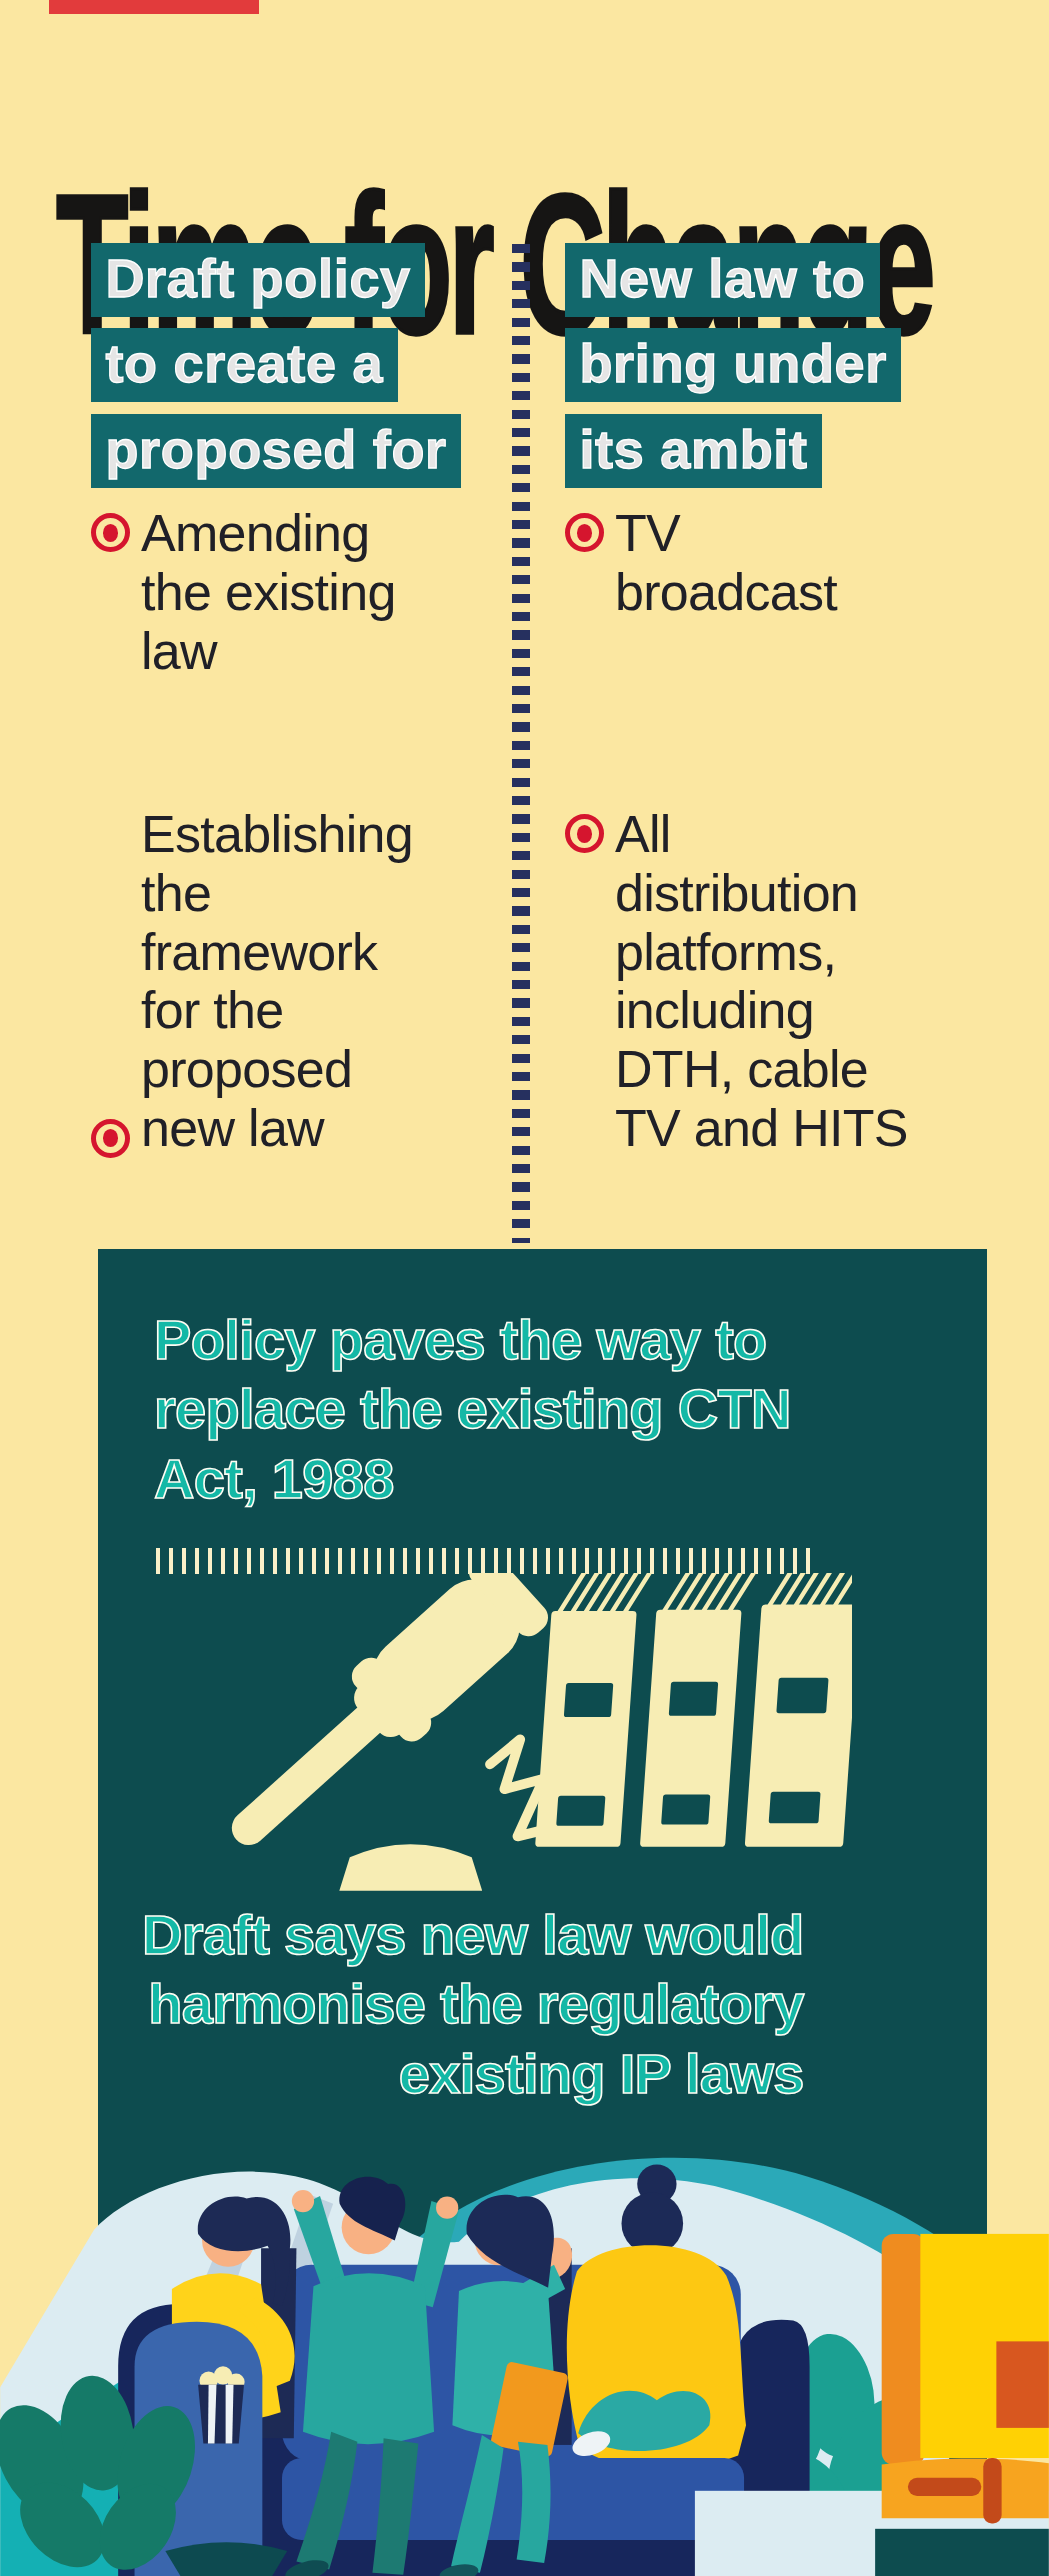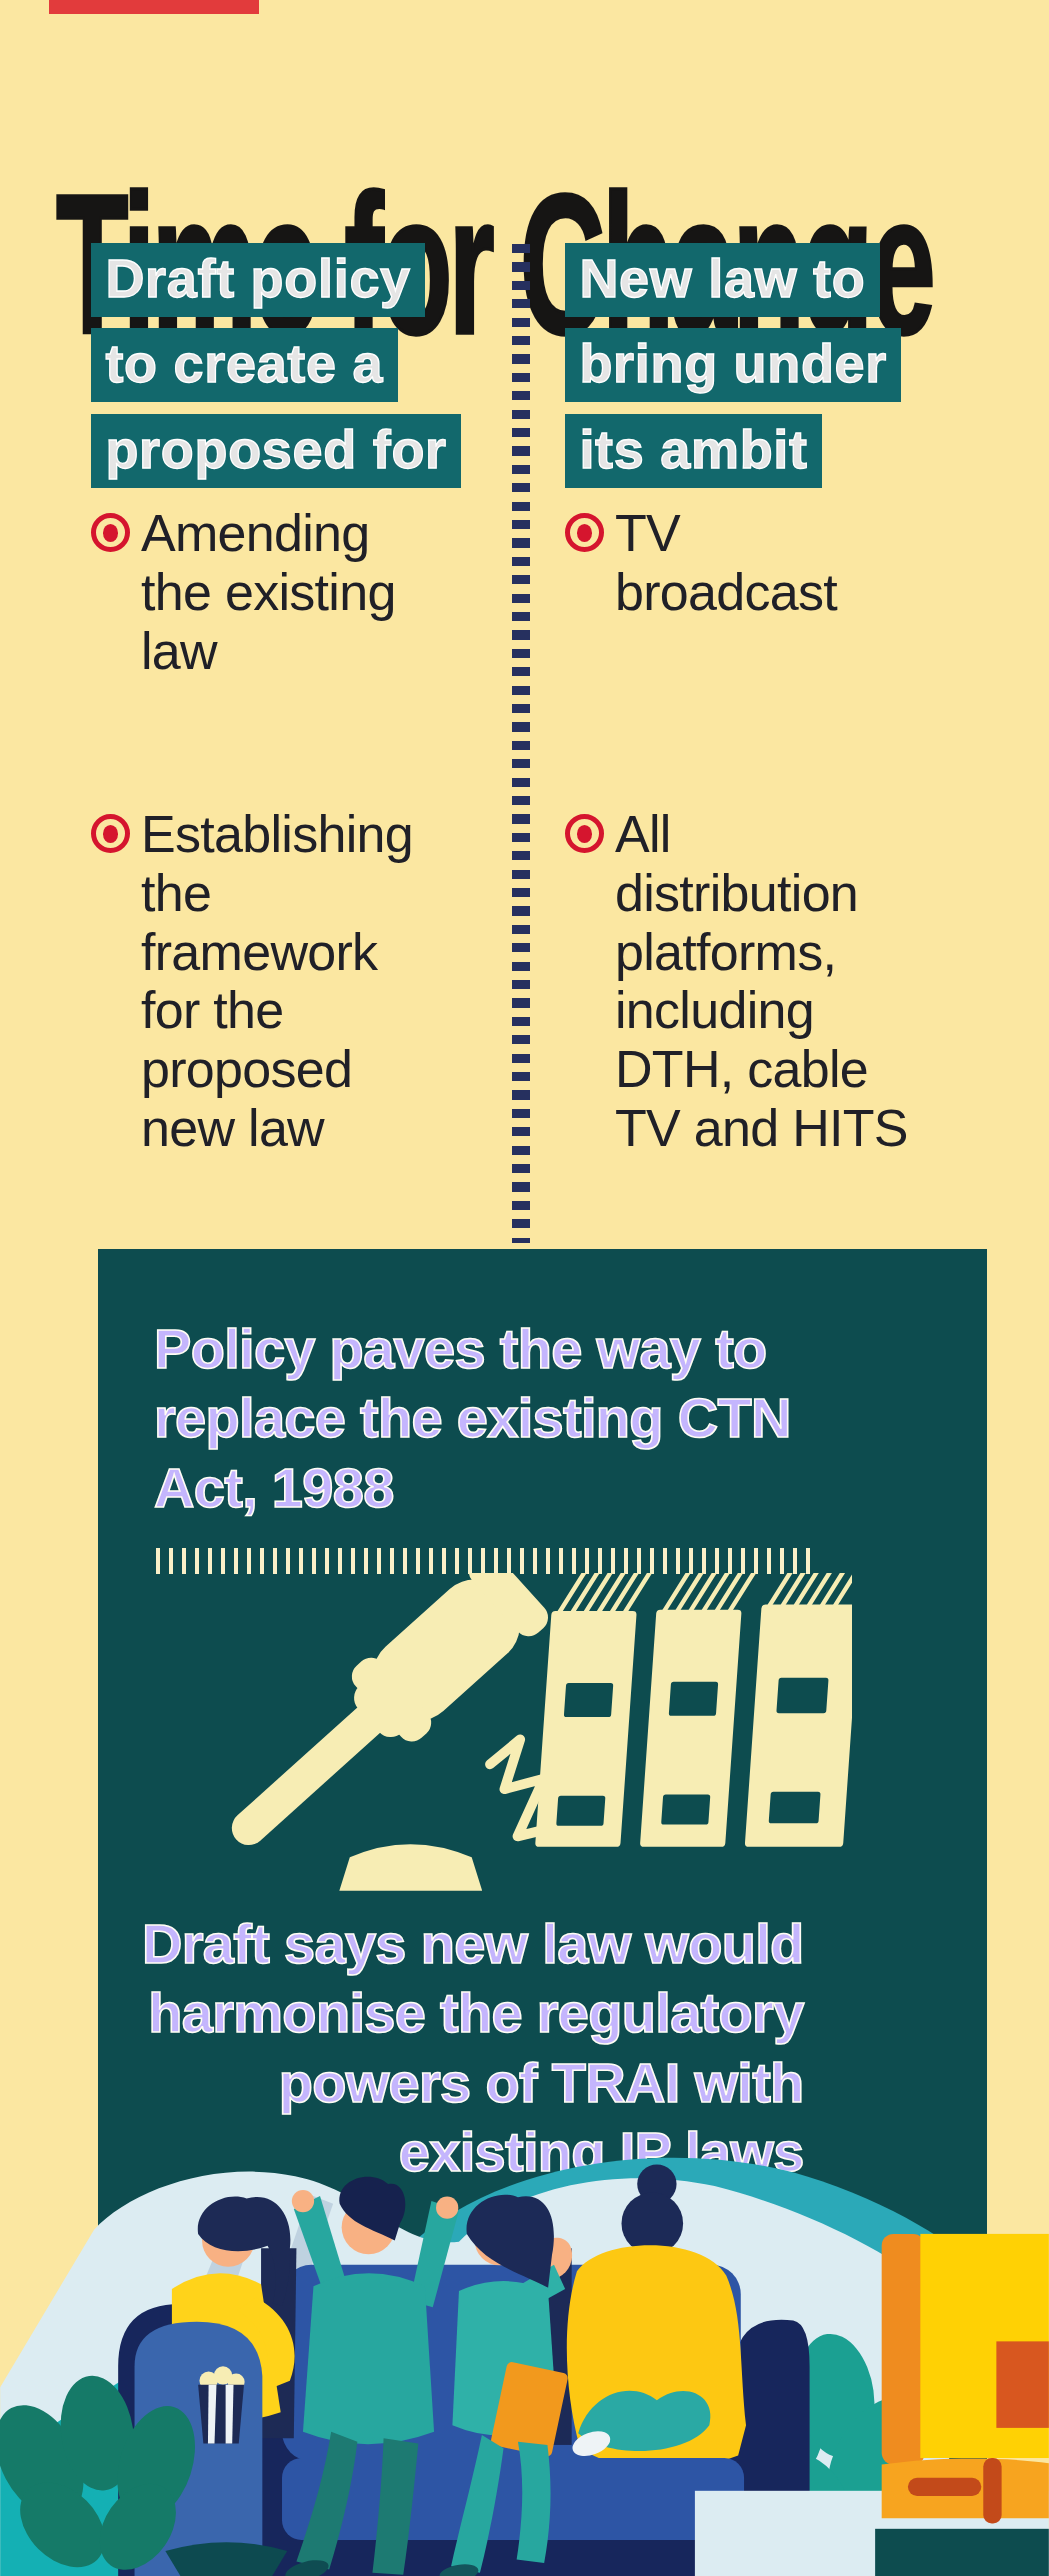--- a/index.html
+++ b/index.html
@@ -22,32 +22,32 @@
   .col-head span{display:block;background:#12686c;color:#e5e5e5;font-weight:700;
                  font-size:54px;line-height:1;letter-spacing:0.7px;padding:7.9px 14.4px 11.8px;
                  -webkit-text-stroke:1.3px #ffffff;white-space:nowrap;}
 
   
   .divider{left:512px;top:244px;width:18.4px;height:999px;
            background:repeating-linear-gradient(to bottom,#26305f 0 9.2px,transparent 9.2px 18.4px);}
 
   
   .bullet{display:flex;gap:11px;align-items:flex-start;}
-  .b1l{left:91px;top:504px;} .b2l{left:91px;top:805px;}
+  .b1l{left:91px;top:504px;} .b2l{left:91px;top:805px;align-items:flex-end;}
   .b1r{left:565px;top:504px;} .b2r{left:565px;top:805px;}
   .dot{flex:none;width:39px;height:39px;box-sizing:border-box;border:5.9px solid #d5152e;
        border-radius:50%;position:relative;margin-top:9.2px;}
   .dot::after{content:"";position:absolute;left:50%;top:50%;width:15.7px;height:18.4px;
        margin:-9.2px 0 0 -7.9px;background:#d5152e;border-radius:50%;}
   .btxt{font-size:52px;line-height:1.13;color:#202027;letter-spacing:-0.7px;}
 
   
   .panel{left:98px;top:1249px;width:889px;height:1327px;background:#0d4c4f;}
-  .p-head{position:absolute;color:#c4b5fd;font-weight:700;font-size:56px;line-height:1.24;
-          letter-spacing:-0.7px;margin-top:9px;-webkit-text-stroke:1.6px #fffdf4;}
+  .p-head{position:absolute;color:#14b8a6;font-weight:700;font-size:56px;line-height:1.24;
+          letter-spacing:-0.7px;-webkit-text-stroke:1.6px #fffdf4;}
   .p-h1{left:56px;top:56px;}
   .p-h2{left:44px;top:651px;text-align:right;}
   .ticks{position:absolute;left:58px;top:299px;width:659px;height:26px;
          background:repeating-linear-gradient(to right,#f9f0c8 0 3.9px,transparent 3.9px 13px);}
   .gavel-svg{position:absolute;left:51px;top:324px;width:703px;height:321px;}
 
   
   .illo{left:0;top:2150px;width:1049px;height:426px;}
 </style>
 </head>
@@ -156,21 +156,20 @@
           <rect x="648" y="340" width="72" height="46" rx="4"></rect>
           <rect x="808" y="338" width="72" height="46" rx="4"></rect>
           <rect x="972" y="334" width="76" height="48" rx="4"></rect>
         </g>
       </g>
     </svg>
 
     <div class="p-head p-h2">
       <div>Draft says new law would</div>
       <div>harmonise the regulatory</div>
-      <div>powers of TRAI with</div>
       <div>existing IP laws</div>
     </div>
   </div>
 
   <svg class="abs illo" viewBox="0 0 1600 650">
 
     <path d="M620,150 C760,15 1030,-20 1230,40 C1360,80 1460,145 1505,190 L1505,430 C1280,480 930,430 640,320 Z" fill="#2ba9b8"></path>
 
     <path d="M0,362 L143,122 C200,60 330,15 450,40 C560,62 610,150 700,140
              C790,50 950,25 1090,55 C1230,90 1380,165 1448,235 L1448,650 L0,650 L0,362 Z" fill="#dcecf2"></path>

